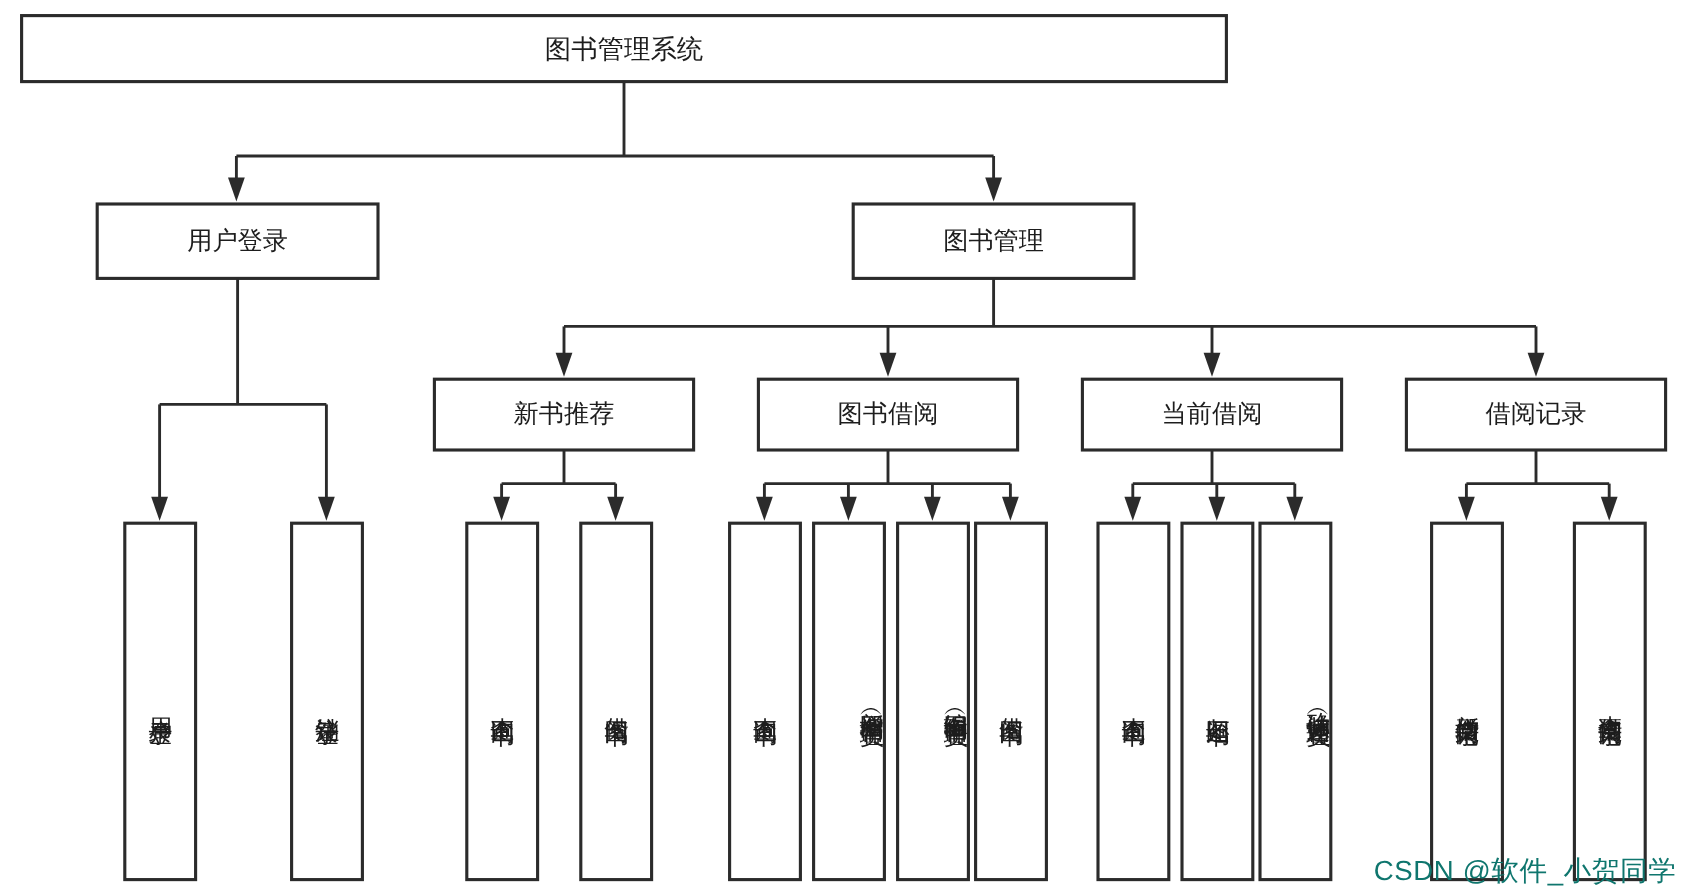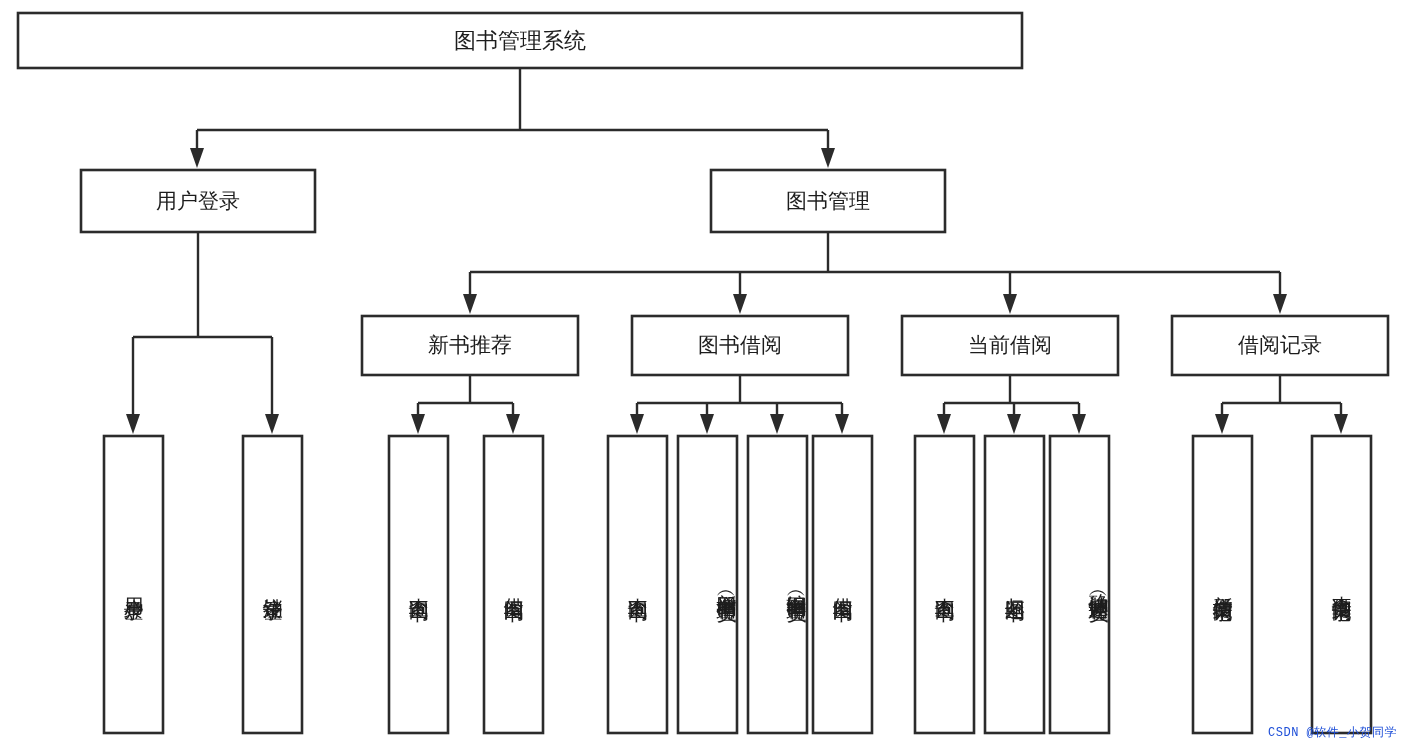--- a/index.html
+++ b/index.html
@@ -65,23 +65,23 @@
     letter-spacing: 1.5px;
     color: #1d1d1d;
     white-space: nowrap;
     pointer-events: none;
     user-select: none;
   }
   .watermark {
     position: absolute;
     right: 8px;
     bottom: 6px;
-    font-family: Liberation Mono, monospace;
-    font-size: 12px;
-    color: #1d4ed8;
+    font-family: Liberation Sans, sans-serif;
+    font-size: 23px;
+    color: #0f766e;
     letter-spacing: 0.5px;
     white-space: nowrap;
   }
 </style>
 </head>
 <body>
 
 <div id="diagram-root">
 
   <svg class="canvas" viewBox="0 0 1405 747">

